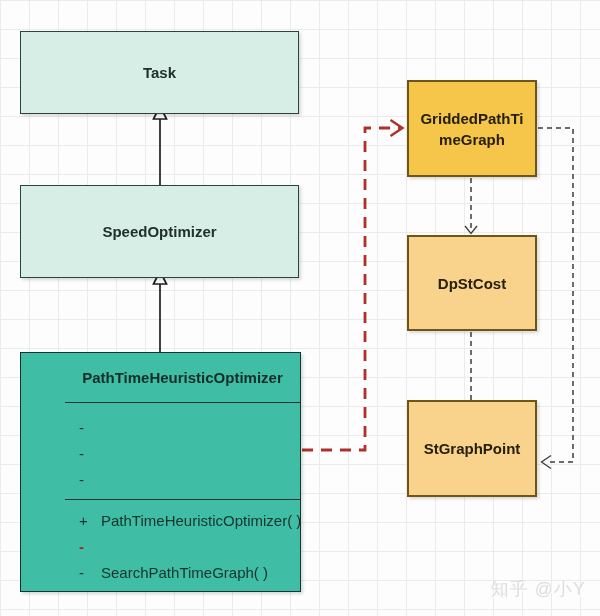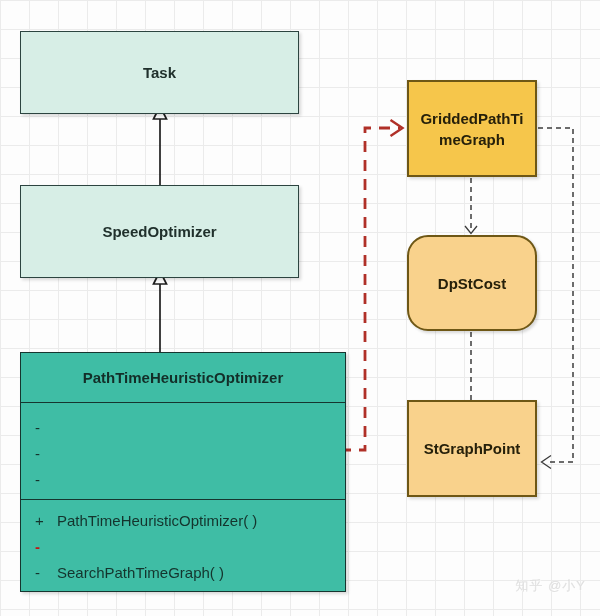--- a/index.html
+++ b/index.html
@@ -79,21 +79,21 @@
     font-weight:bold;
   }
   .inherit-line{stroke:var(--line_dark,#1e1e1e);stroke-width:1.7;fill:none;}
   .inherit-tri{fill:#fdfdfd;stroke:var(--line_dark,#1e1e1e);stroke-width:1.7;}
   .dep-line{stroke:var(--dash_dark,#3c3c3c);stroke-width:1.5;fill:none;stroke-dasharray:5 4;}
   .dep-head{stroke:var(--dash_dark,#3c3c3c);stroke-width:1.3;fill:none;}
   .red-line{stroke:var(--red_line,#b03028);stroke-width:2.8;fill:none;stroke-dasharray:11 8;}
   .red-head{stroke:var(--red_line,#b03028);stroke-width:2.4;fill:none;}
   .watermark{
     position:absolute;right:14px;top:577px;z-index:3;
-    font-size:13px;color:var(--watermark_gray,#e0e0e0);
+    font-size:18px;color:var(--watermark_gray,#e0e0e0);
     letter-spacing:1px;
     text-shadow:1px 1px 1px rgba(255,255,255,0.95), -0.5px -0.5px 0 rgba(0,0,0,0.05);
     user-select:none;
   }
 </style>
 </head>
 <body>
 
 <div class="canvas">
 
@@ -131,21 +131,21 @@
   </svg>
 
   <div class="uml-box mint" style="left:20px;top:21px;width:279px;height:83px;margin-top:10px;">
     <div class="center-title">Task</div>
   </div>
 
   <div class="uml-box mint" style="left:20px;top:185px;width:279px;height:93px;">
     <div class="center-title">SpeedOptimizer</div>
   </div>
 
-  <div class="uml-box teal" style="left:20px;top:352px;width:326px;height:240px;">
+  <div class="uml-box teal" style="left:20px;top:352px;width:281px;height:240px;padding-left:44px;">
     <div class="ptho-header">PathTimeHeuristicOptimizer</div>
     <div class="ptho-attrs">
       <div class="member-row">
         <span class="vis">-</span>
       </div>
       <div class="member-row">
         <span class="vis">-</span>
       </div>
       <div class="member-row">
         <span class="vis">-</span>
@@ -163,21 +163,21 @@
         <span class="vis">-</span>
         <span class="nm">SearchPathTimeGraph( )</span>
       </div>
     </div>
   </div>
 
   <div class="uml-box amber" style="left:407px;top:80px;width:130px;height:97px;">
     <div class="center-title">GriddedPathTimeGraph</div>
   </div>
 
-  <div class="uml-box amber-light" style="left:407px;top:235px;width:130px;height:96px;border-radius:21px;">
+  <div class="uml-box amber-light" style="left:407px;top:235px;width:130px;height:96px;">
     <div class="center-title">DpStCost</div>
   </div>
 
   <div class="uml-box amber-light" style="left:407px;top:400px;width:130px;height:97px;">
     <div class="center-title">StGraphPoint</div>
   </div>
 
   <div class="watermark">知乎 @小Y</div>
 </div>
 

